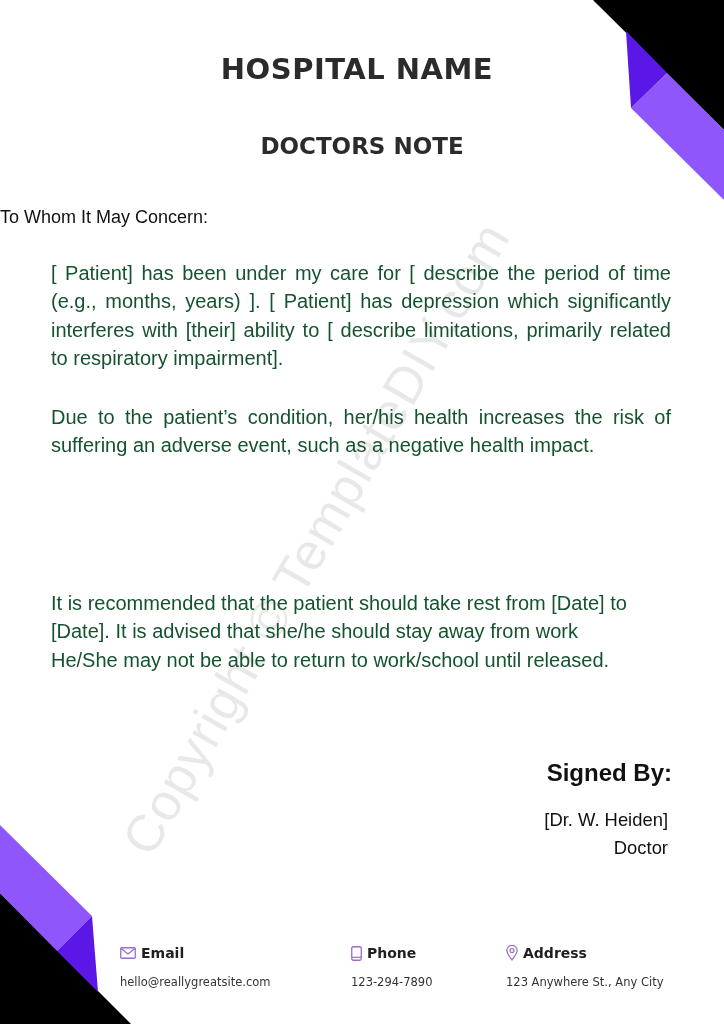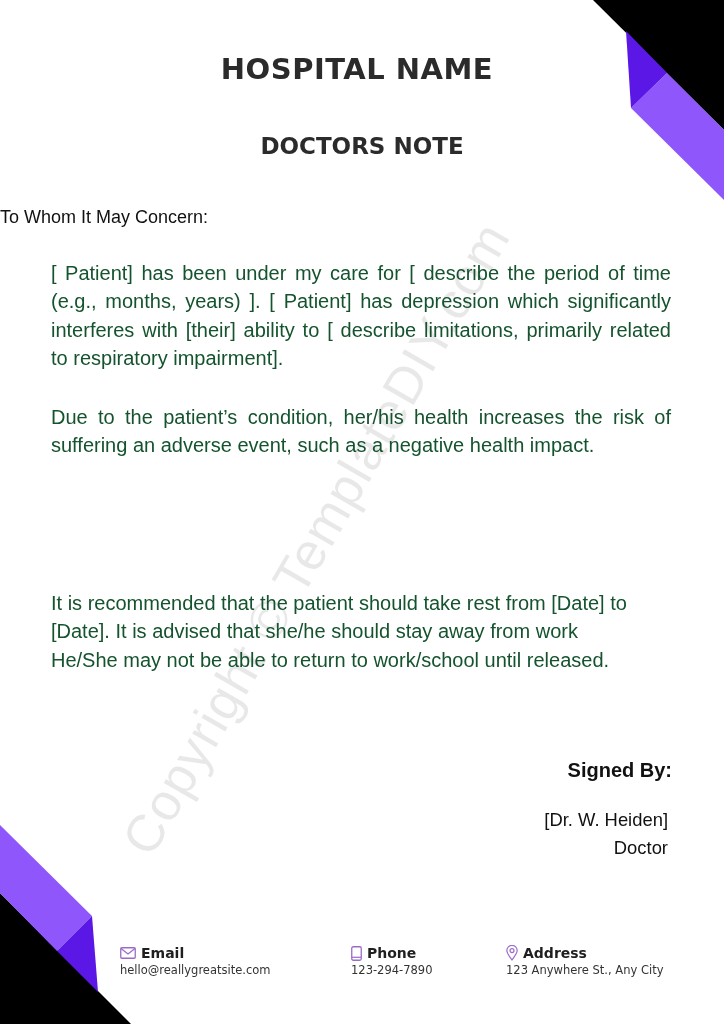--- a/index.html
+++ b/index.html
@@ -8,25 +8,25 @@
   .watermark { position: absolute; left: 60px; top: 470px; font-family: "Liberation Sans", sans-serif; font-size: 52px; color: rgba(0,0,0,0.09); transform: rotate(-60deg); transform-origin: left top; white-space: nowrap; letter-spacing: 1px; left: 110px; top: 835px; }
   .title { position: absolute; top: 52px; left: 0; width: 714px; text-align: center; font-family: "DejaVu Sans", sans-serif; font-weight: bold; font-size: 29px; color: #2b2b2b; letter-spacing: 0.5px; }
   .subtitle { position: absolute; top: 133px; left: 0; width: 724px; text-align: center; font-family: "DejaVu Sans", sans-serif; font-weight: bold; font-size: 23px; color: #2b2b2b; }
   .salutation { position: absolute; top: 207px; left: 0; width: 724px; font-size: 18px; color: #111; }
   .para { position: absolute; left: 51px; width: 620px; font-size: 20px; line-height: 28.4px; color: #14532d; }
   .para p { margin: 0; }
   .justify { text-align: justify; text-align-last: left; }
   .p1 { top: 259px; }
   .p2 { top: 403px; }
   .p3 { top: 589px; }
-  .signed { position: absolute; top: 759px; right: 52px; font-weight: bold; font-size: 20px; color: #111; }
+  .signed { position: absolute; top: 759px; right: 52px; font-weight: bold; font-size: 24px; color: #111; }
   .signer { position: absolute; top: 806px; right: 56px; text-align: right; font-size: 18.4px; line-height: 28px; color: #111; }
   .footer { position: absolute; top: 945px; font-family: "DejaVu Sans", sans-serif; }
   .footer .label { font-weight: bold; font-size: 14px; color: #1f1f1f; display: flex; align-items: center; gap: 5px; }
-  .footer .value { font-size: 11.5px; color: #333; margin-top: 2px; }
+  .footer .value { font-size: 11.5px; color: #333; margin-top: 14px; }
   .f-email { left: 120px; }
   .f-phone { left: 351px; }
   .f-address { left: 506px; }
   .icon svg { display: block; }
 </style>
 </head>
 <body>
 
 <svg class="deco" viewBox="0 0 724 1024" xmlns="http://www.w3.org/2000/svg">
 

